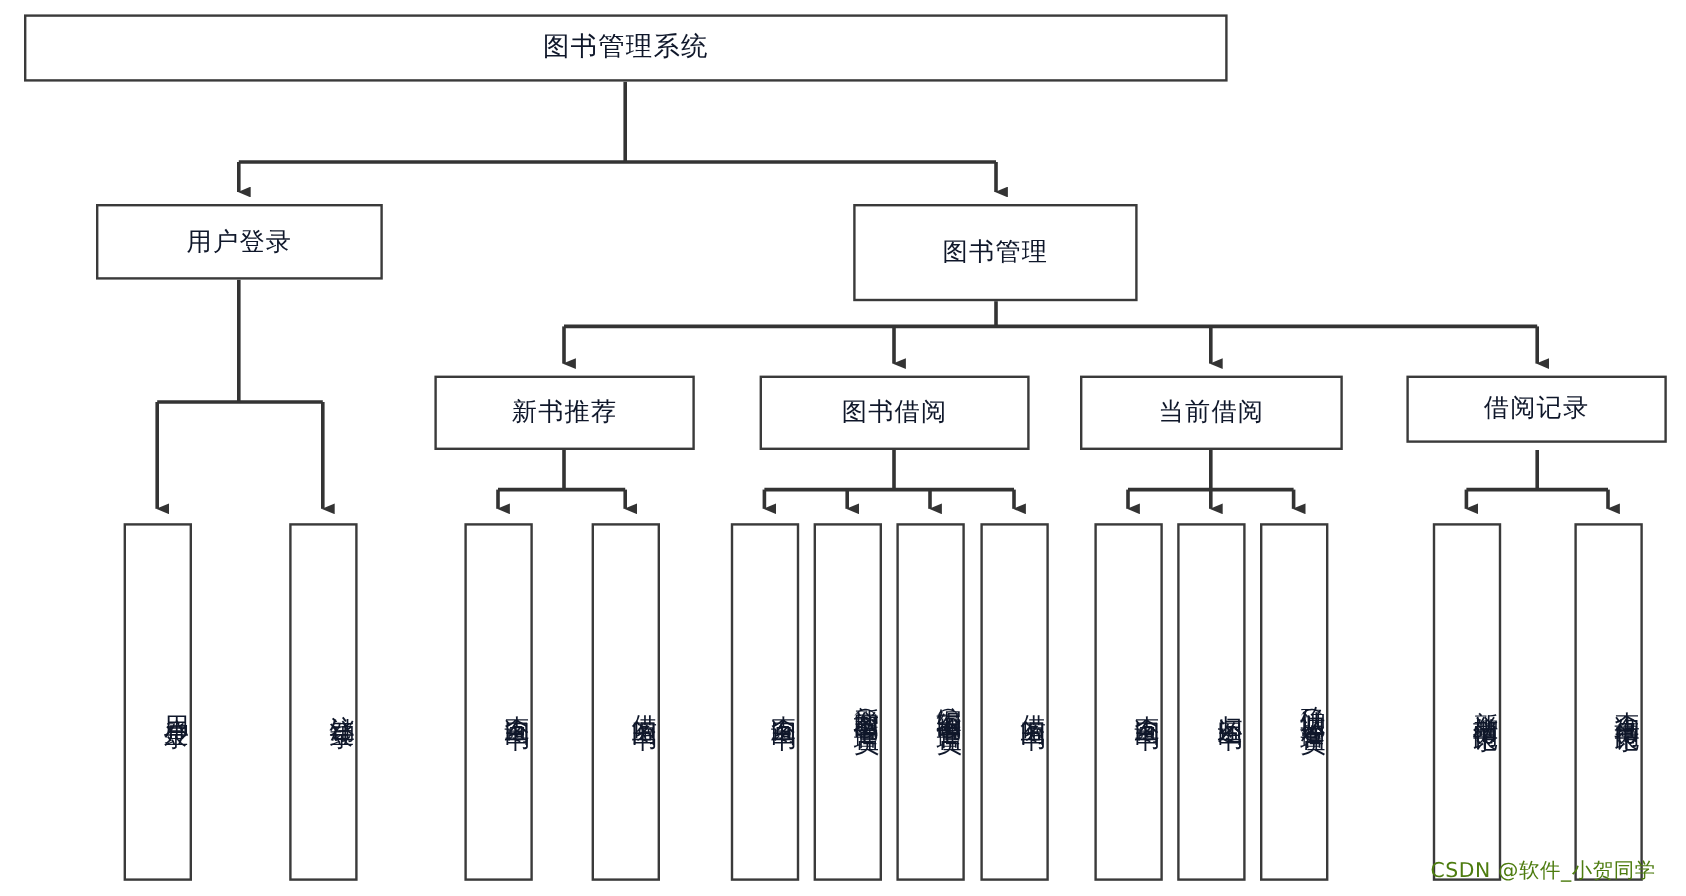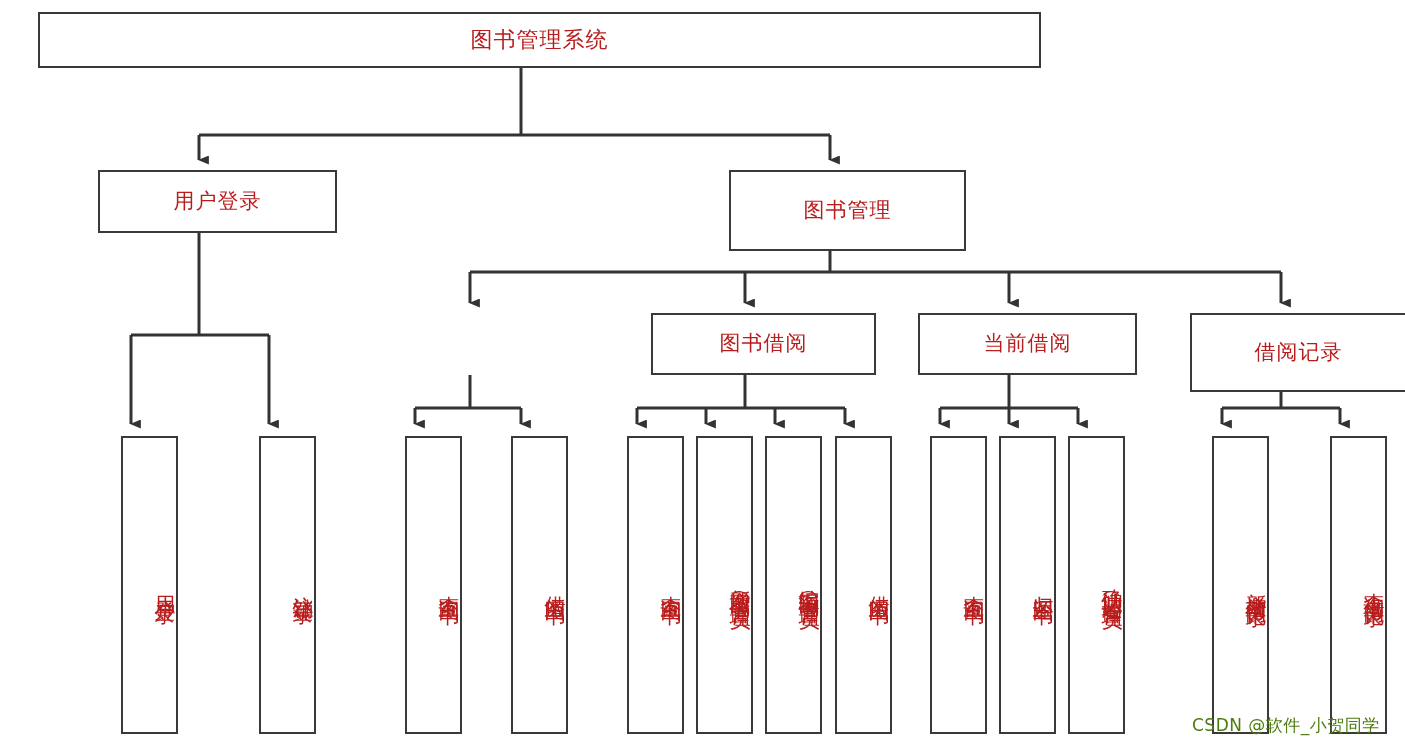--- a/index.html
+++ b/index.html
@@ -27,24 +27,23 @@
     pointer-events: none;
   }
   .node {
     position: absolute;
     box-sizing: border-box;
     background: #ffffff;
     border: 2px solid #3a3a3a;
     display: flex;
     align-items: center;
     justify-content: center;
-    color: #b91c1c;
+    color: #0f172a;
     text-align: center;
     z-index: 2;
-    margin-left: 18px;
   }
   .node.h {
     font-size: 21px;
     letter-spacing: 1px;
     line-height: 1.2;
   }
   .node.root {
     font-size: 22px;
   }
   .node.v {
@@ -133,27 +132,30 @@
     <span>图书管理系统</span>
   </div>
 
   <div class="node h" style="left:80px; top:170px; width:239px; height:63px;">
     <span>用户登录</span>
   </div>
   <div class="node h" style="left:711px; top:170px; width:237px; height:81px;">
     <span>图书管理</span>
   </div>
 
+  <div class="node h" style="left:362px; top:313px; width:217px; height:62px;">
+    <span>新书推荐</span>
+  </div>
   <div class="node h" style="left:900px; top:313px; width:219px; height:62px;">
     <span>当前借阅</span>
   </div>
   <div class="node h" style="left:633px; top:313px; width:225px; height:62px;">
     <span>图书借阅</span>
   </div>
-  <div class="node h" style="left:1172px; top:313px; width:217px; height:79px;">
+  <div class="node h" style="left:1172px; top:313px; width:217px; height:56px;">
     <span>借阅记录</span>
   </div>
 
   <div class="node v" style="left:103px; top:436px; width:57px; height:298px;">
     <span class="vtext">用户登录</span>
   </div>
   <div class="node v" style="left:241px; top:436px; width:57px; height:298px;">
     <span class="vtext">注销登录</span>
   </div>
 

